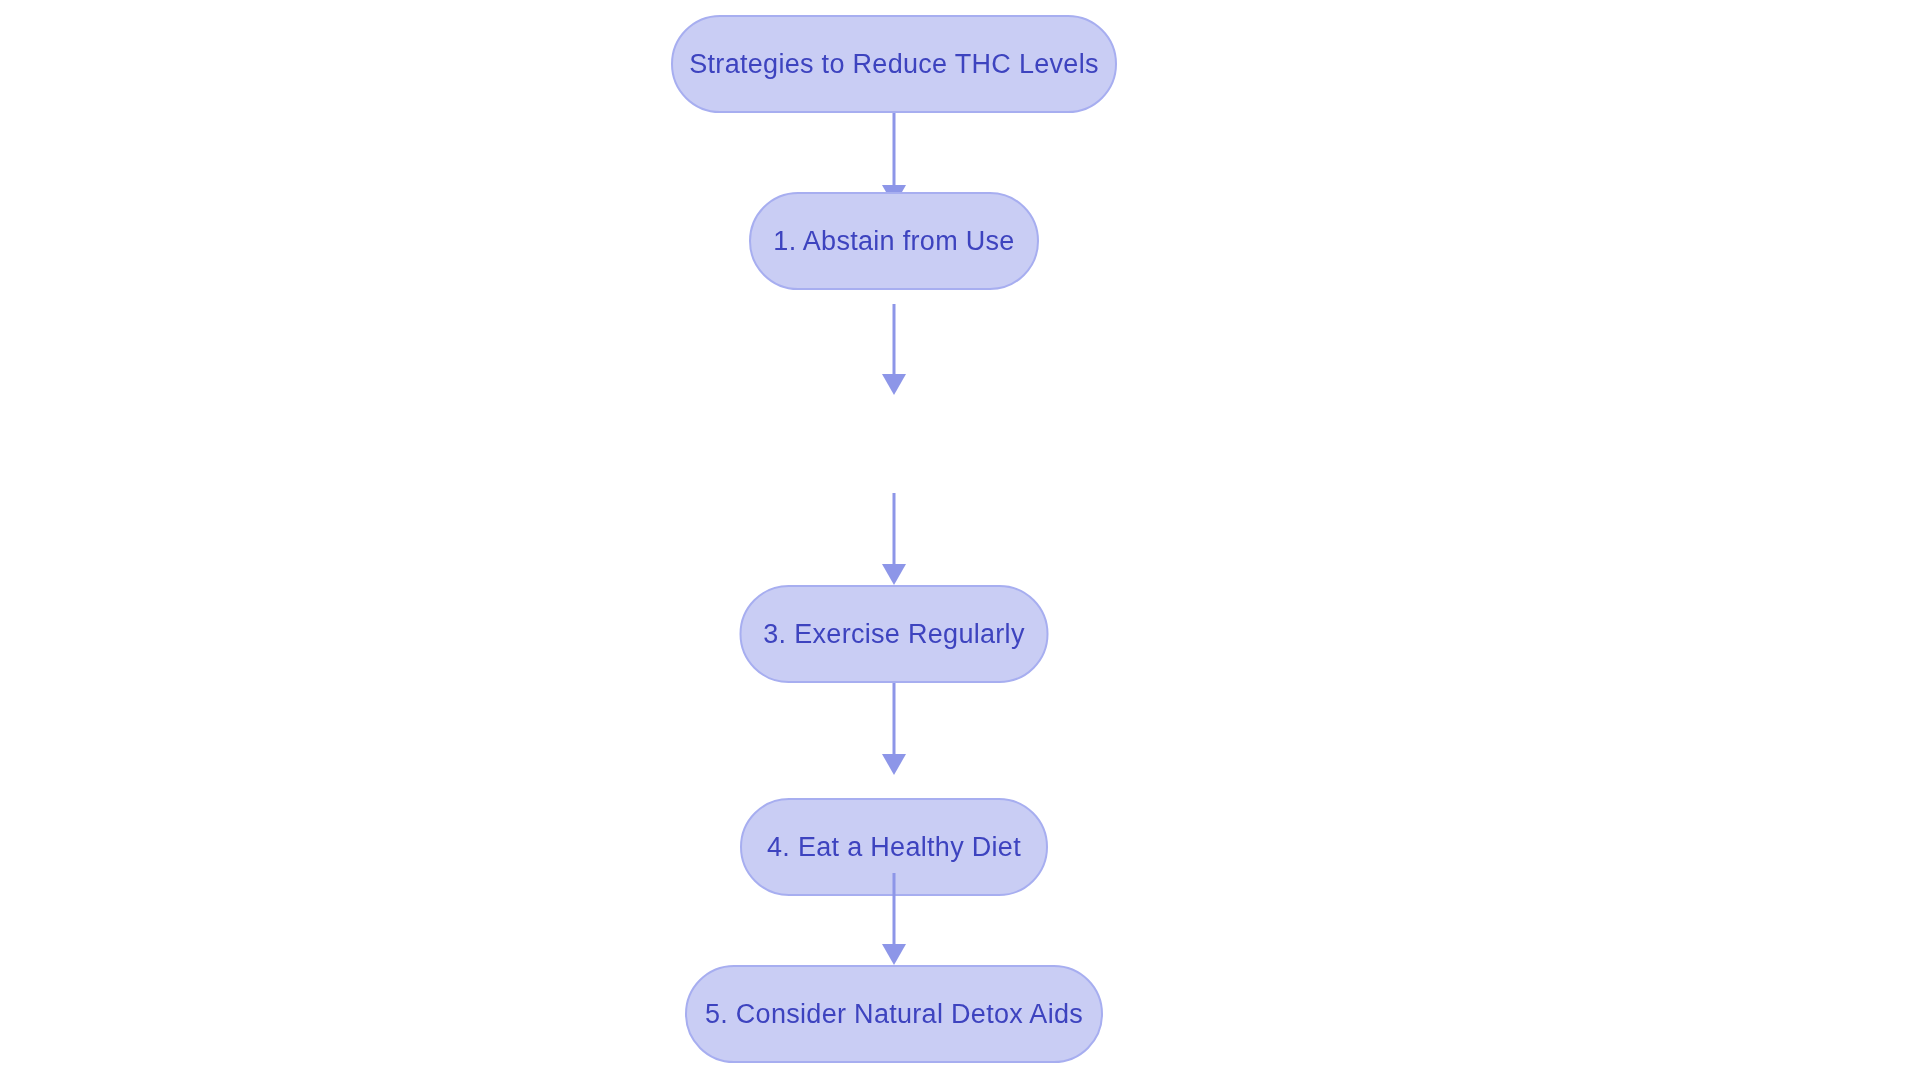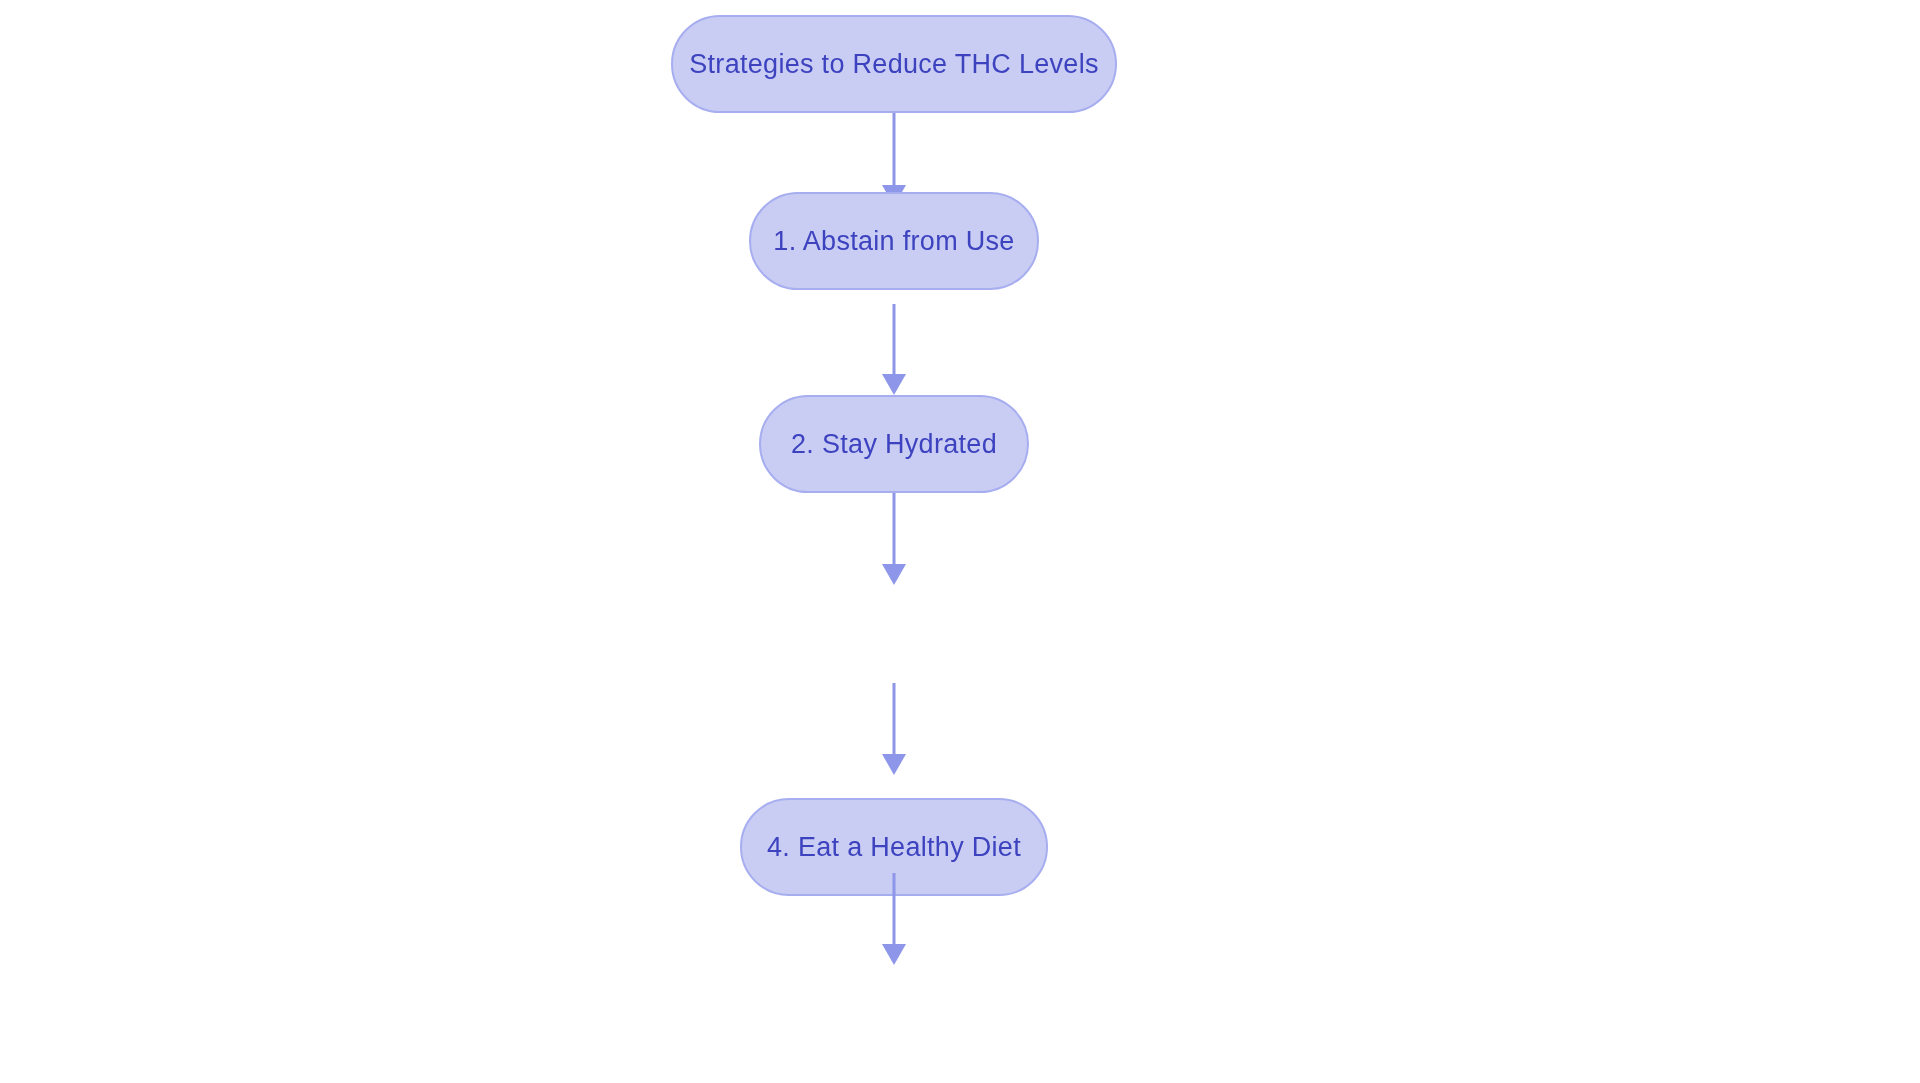--- a/index.html
+++ b/index.html
@@ -90,38 +90,41 @@
 
   <div class="node n2">
     <span>1. Abstain from Use</span>
   </div>
 
   <div class="arrow a2">
     <div class="arrow-line"></div>
     <div class="arrow-head"></div>
   </div>
 
-  <div class="node n3">
-    <span>2. Stay Hydrated</span>
-  </div>
 
   <div class="arrow a3">
     <div class="arrow-line"></div>
     <div class="arrow-head"></div>
   </div>
 
+  <div class="node n4">
+    <span>3. Exercise Regularly</span>
+  </div>
 
   <div class="arrow a4">
     <div class="arrow-line"></div>
     <div class="arrow-head"></div>
   </div>
 
   <div class="node n5">
     <span>4. Eat a Healthy Diet</span>
   </div>
 
   <div class="arrow a5">
     <div class="arrow-line"></div>
     <div class="arrow-head"></div>
   </div>
 
+  <div class="node n6">
+    <span>5. Consider Natural Detox Aids</span>
+  </div>
 
 </div>
 
 </body></html>

